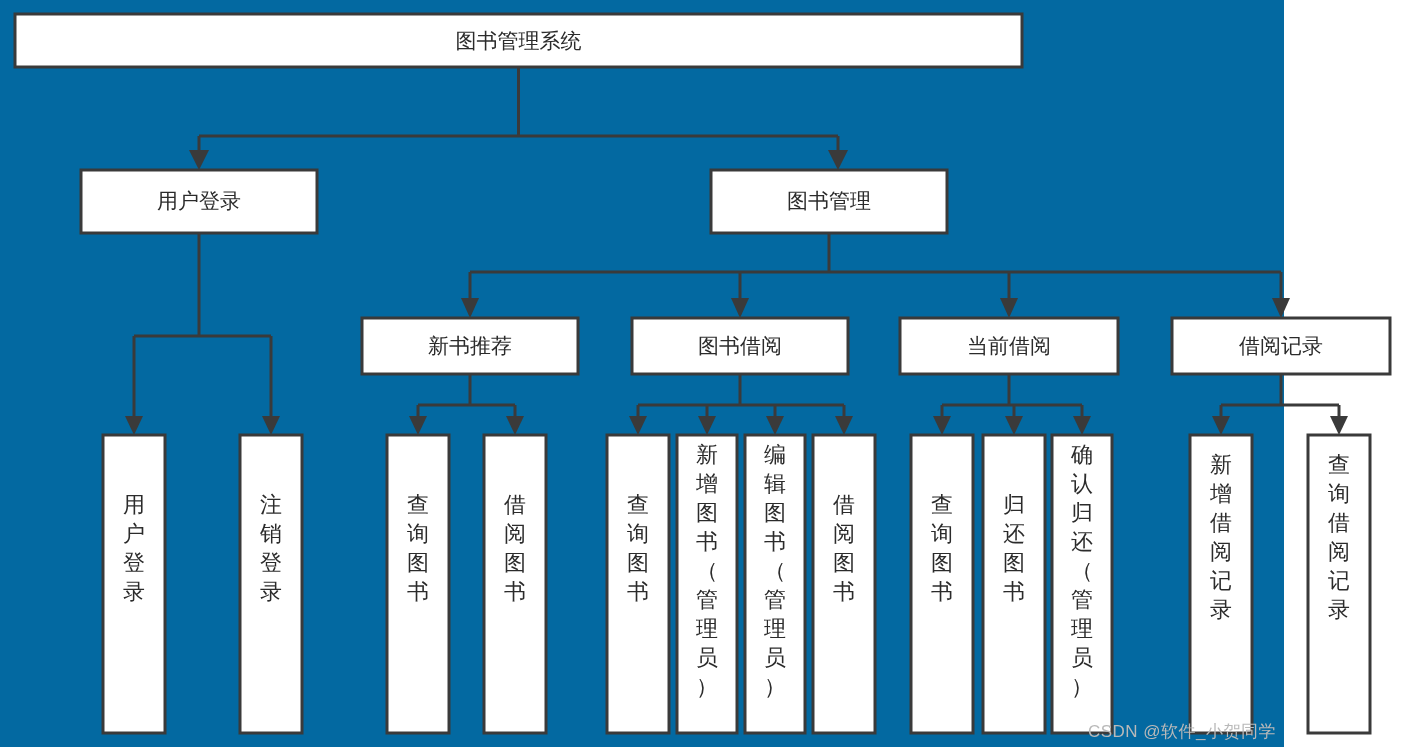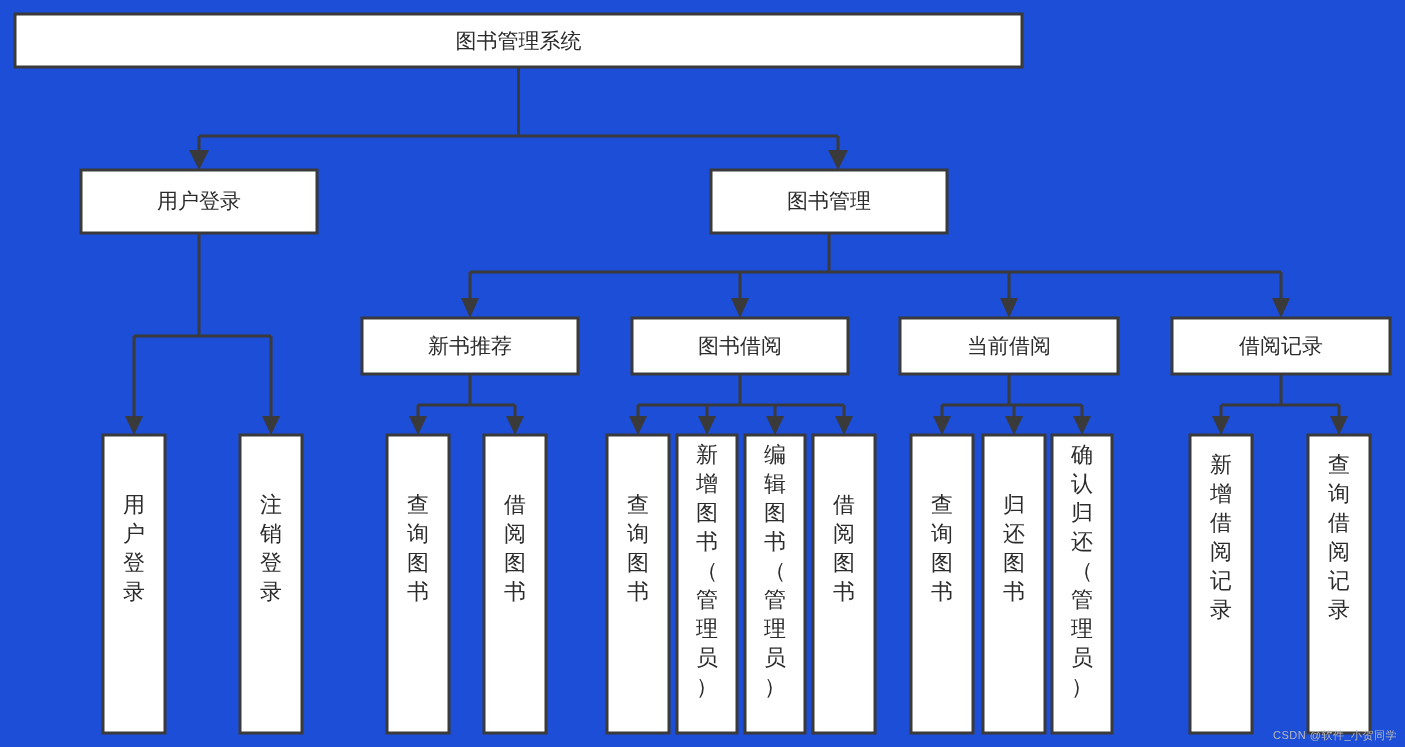--- a/index.html
+++ b/index.html
@@ -8,23 +8,23 @@
     background: #ffffff;
   }
   body {
     width: 1405px;
     height: 747px;
     font-family: "Liberation Sans", "DejaVu Sans", sans-serif;
     overflow: hidden;
   }
   #diagram-root {
     position: relative;
-    width: 1405px;
+    width: 1284px;
     height: 747px;
-    background: #1d4ed8;
+    background: #0369a1;
   }
   svg.diagram-svg {
     position: absolute;
     left: 0;
     top: 0;
     width: 1405px;
     height: 747px;
   }
   .node-box {
     fill: #ffffff;
@@ -52,21 +52,21 @@
     font-family: "Liberation Sans", "DejaVu Sans", sans-serif;
     font-size: 22px;
     fill: #2b2b2b;
     text-anchor: middle;
   }
   .watermark-text {
     position: absolute;
     right: 8px;
     bottom: 4px;
     font-family: "Liberation Sans", "DejaVu Sans", sans-serif;
-    font-size: 11px;
+    font-size: 17px;
     color: #b9b9b9;
     white-space: nowrap;
     letter-spacing: 0.5px;
     margin-left: 8px;
   }
 </style>
 </head>
 <body>
 
 <div id="diagram-root">

